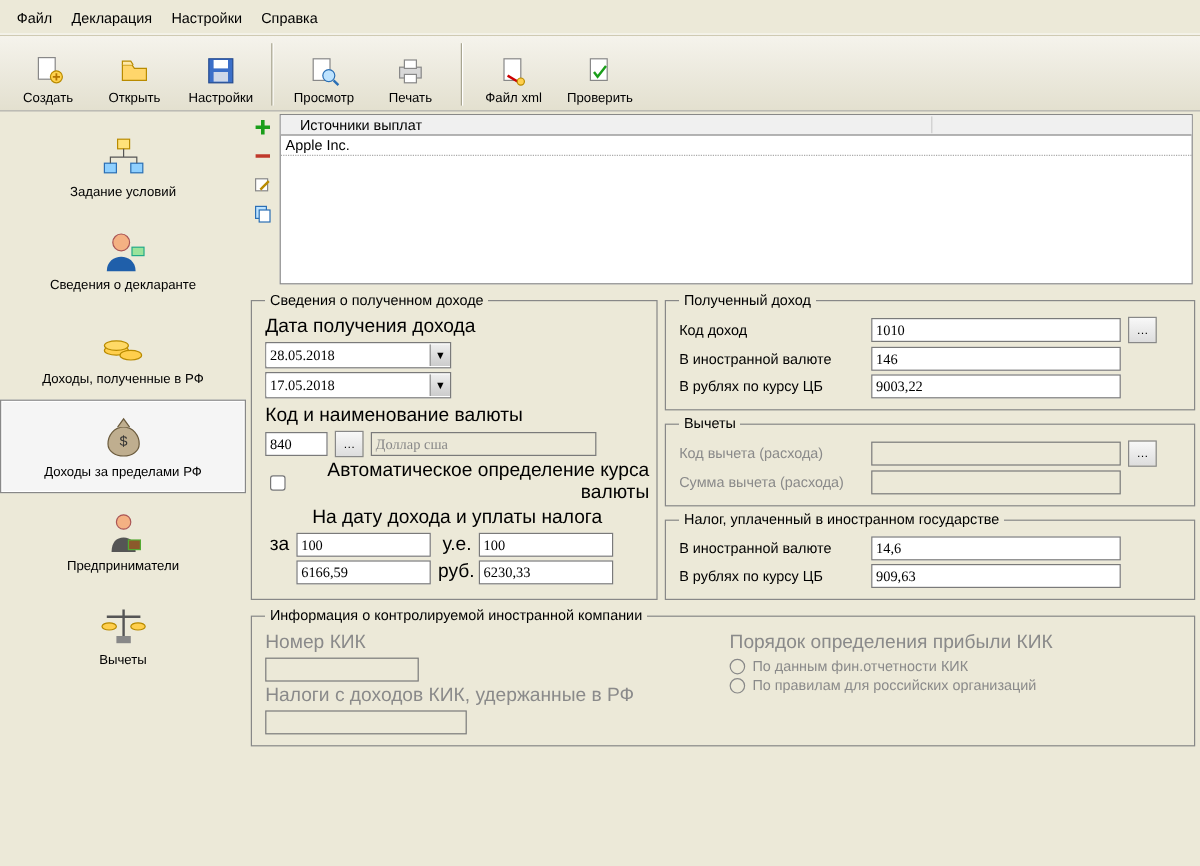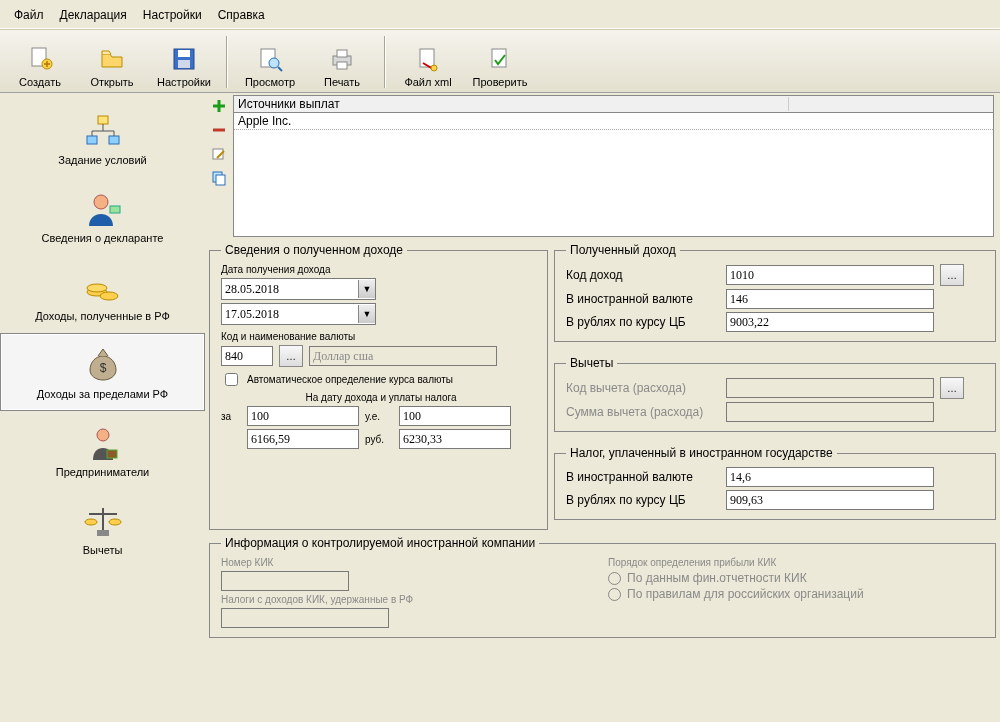--- a/index.html
+++ b/index.html
@@ -77,39 +77,39 @@
     width: 24px; padding: 4px 2px;
     display:flex; flex-direction:column; gap:6px; align-items:center;
   }
   .mini { width:18px; height:18px; display:flex; align-items:center; justify-content:center; }
   .src-grid {
     flex:1; border:1px solid #888; background:#fff;
     margin: 2px 6px 4px 0;
     display:flex; flex-direction: column;
   }
   .src-head {
-    padding:1px 4px; border-bottom:1px solid #888;
+    padding:1px 16px; border-bottom:1px solid #888;
     background:#f0f0f0;
     display:flex;
   }
   .src-head .c1 { flex:1; }
   .src-head .c2 { width: 200px; border-left:1px solid #ccc; }
   .src-row { padding:1px 4px; border-bottom:1px dotted #aaa; }
   
   .forms { padding: 0 4px; }
   .row2 { display:flex; gap:6px; }
   fieldset {
     border: 1px solid #888;
     margin: 2px 0 4px 0;
     padding: 4px 6px 6px 11px;
     background: #ece9d8;
   }
   fieldset legend { font-size: 12px; padding: 0 4px; }
   .fline { display:flex; align-items:center; margin: 3px 0; gap:6px; }
-  .fline label { font-size: 10px; }
+  .fline label { font-size: 16px; text-align: right; }
   input.txt {
     border:1px solid #7a7a7a;
     background:#fff; height:18px;
     padding: 0 3px;
     font: 12px Tahoma;
   }
   input.txt[disabled] { background:#ece9d8; color:#888;}
   .combo {
     display:inline-flex; align-items:center;
     border:1px solid #7a7a7a; background:#fff; height:20px;
@@ -129,21 +129,21 @@
   }
   .dim { color:#8a8a8a; }
   .radio { display:flex; align-items:center; gap:6px; margin:2px 0;}
   .radio .bullet {
     width:11px;height:11px;border:1px solid #888;border-radius:50%;
     display:inline-block;
   }
   .col-left { width: 320px; }
   .col-right { flex:1; }
   .pair-lbl { width: 154px; display:inline-block; }
-  .fs-right-stack fieldset { margin-bottom:14px; }
+  .fs-right-stack fieldset { margin-bottom:4px; }
   .fs1-cols { display:flex; gap:8px; }
   .fs1-cl { flex:1; }
 </style>
 </head>
 <body>
 
 <div class="menu-bar">
   <span>Файл</span>
   <span>Декларация</span>
   <span>Настройки</span>

